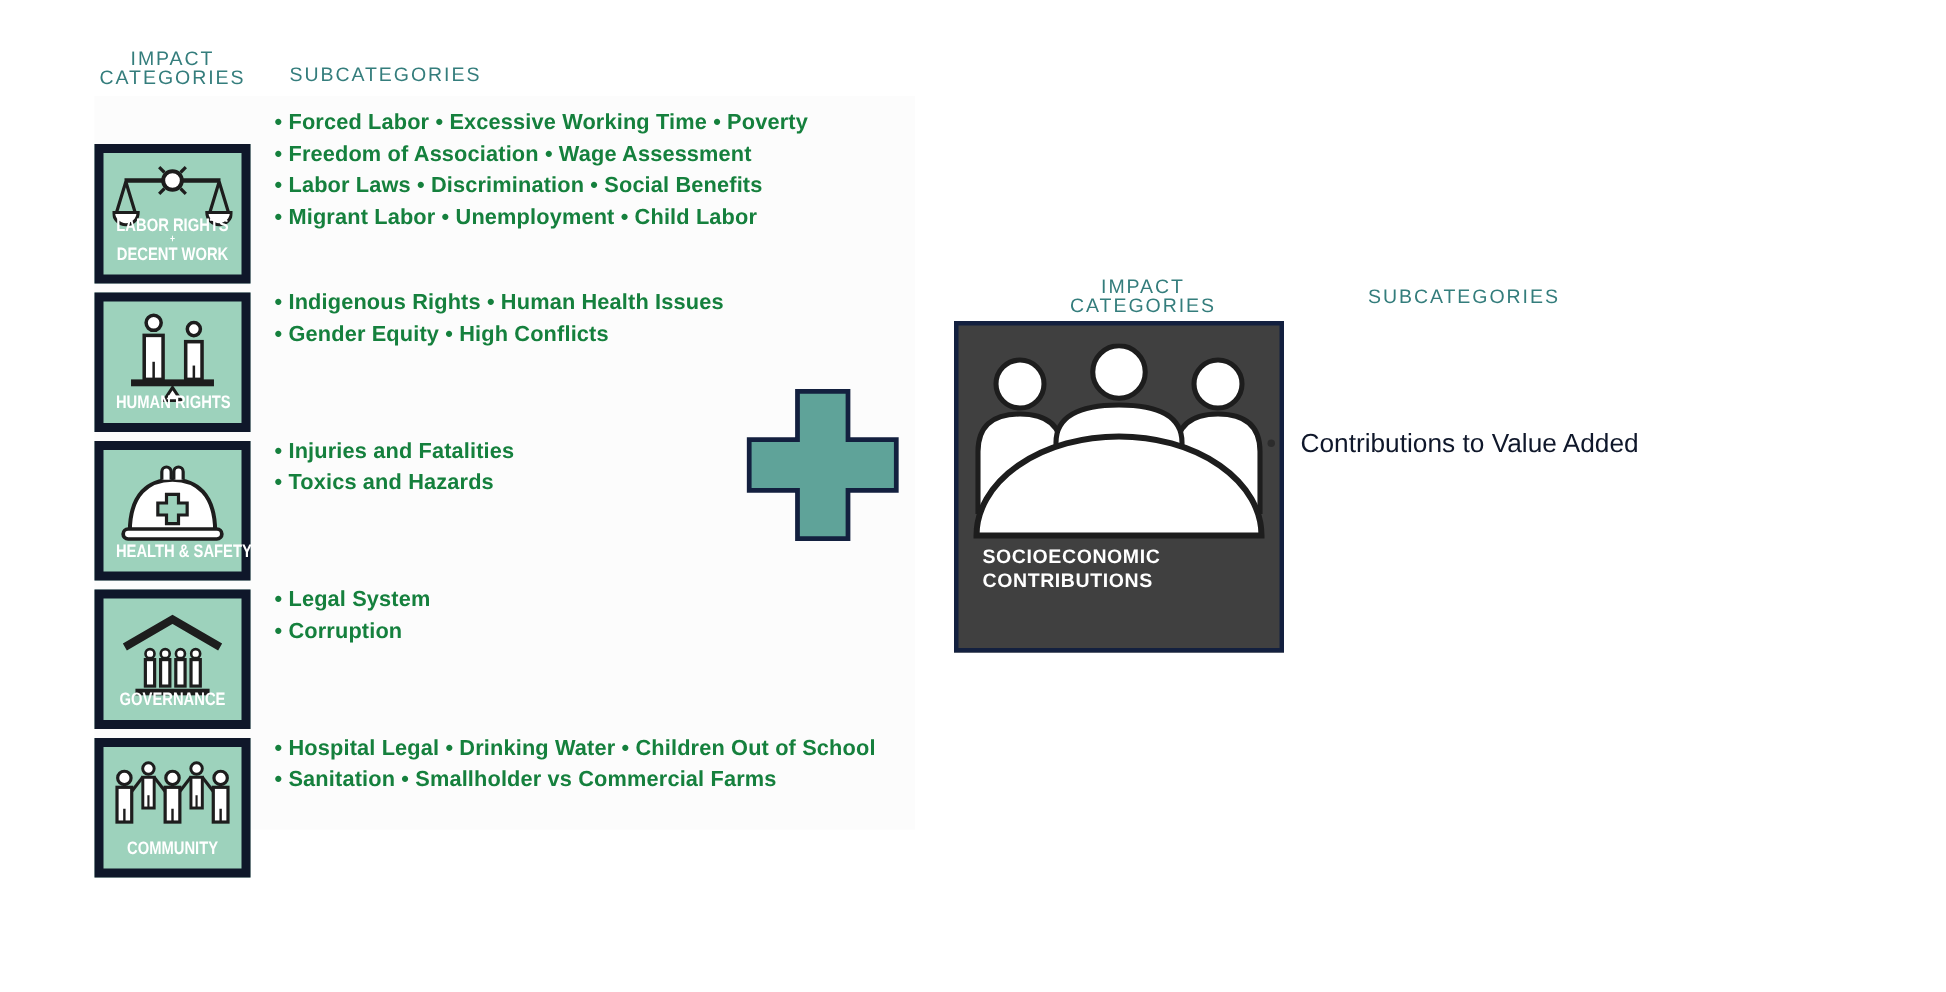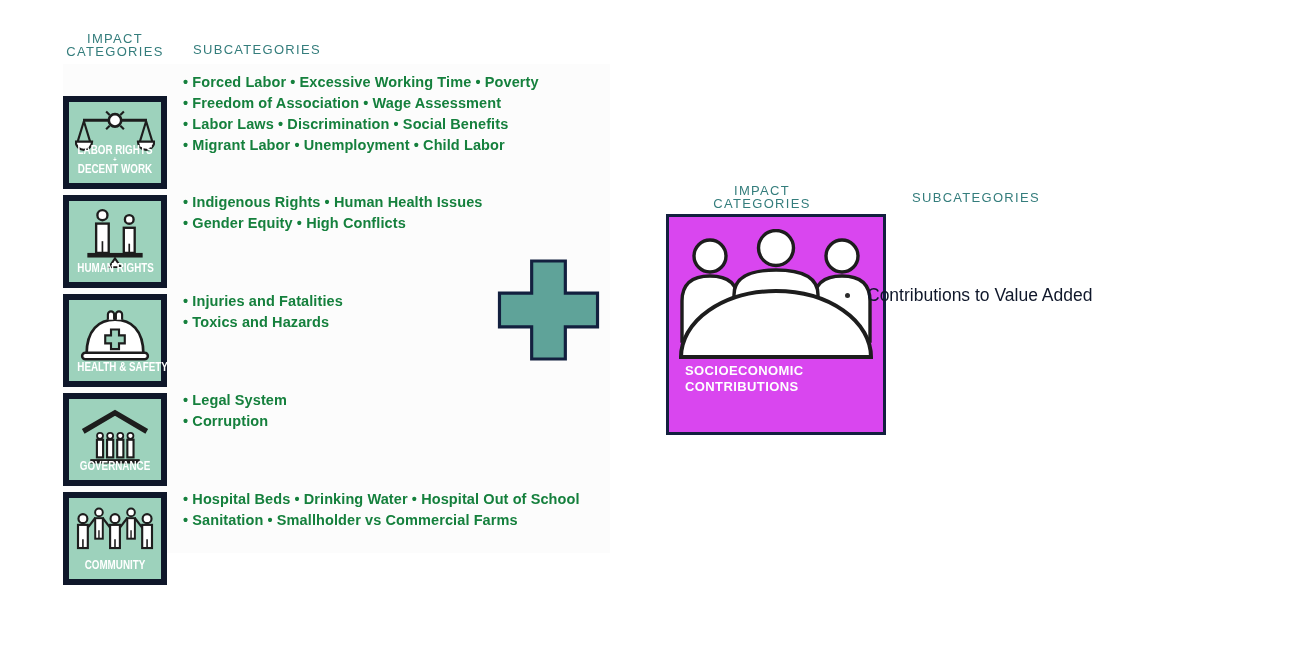--- a/index.html
+++ b/index.html
@@ -25,22 +25,22 @@
               transform-origin:50% 50%;white-space:nowrap;}
   .ibox-label .plus-sep{font-size:7px;line-height:6px;}
   .subtext{position:absolute;left:120px;top:50%;transform:translateY(-50%);}
   .subline{font-size:14.5px;line-height:21px;font-weight:600;color:#15803d;
            letter-spacing:0.1px;white-space:nowrap;}
 
   
   .plus-wrap{position:absolute;left:497px;top:258px;width:103px;height:104px;}
 
   
-  .big-box{position:absolute;left:636px;top:214px;width:220px;height:221px;background:#d946ef;
-           border:3px solid #13203f;box-sizing:border-box;margin-left:30px;}
+  .big-box{position:absolute;left:636px;top:214px;width:220px;height:221px;background:#404040;
+           border:3px solid #13203f;box-sizing:border-box;}
   .big-box svg{position:absolute;left:5px;top:12px;}
   .big-label{position:absolute;left:16px;top:146px;color:#ffffff;font-weight:bold;
              font-size:13px;line-height:15.5px;letter-spacing:0.4px;}
 
   
   .r-subcats{position:absolute;left:845px;top:284px;}
   .r-subline{position:relative;padding-left:22px;font-size:17.5px;line-height:22px;
              font-weight:500;color:#0f172a;white-space:nowrap;}
   .dot{position:absolute;left:0;top:9px;width:5px;height:5px;border-radius:50%;background:#2c2c2c;}
 
@@ -167,21 +167,21 @@
         <circle class="wf" cx="64" cy="9" r="4.3" stroke-width="2.2"></circle>
         <rect class="wf" x="59.8" y="15.5" width="8.5" height="23" stroke-width="2.2"></rect>
         <line class="st" x1="64" y1="29" x2="64" y2="38" stroke-width="1.6"></line>
         <circle class="wf" cx="82" cy="16" r="5" stroke-width="2.4"></circle>
         <rect class="wf" x="76.5" y="23" width="11" height="26" stroke-width="2.4"></rect>
         <line class="st" x1="82" y1="39" x2="82" y2="49" stroke-width="1.8"></line>
       </svg>
       <div class="ibox-label">COMMUNITY</div>
     </div>
     <div class="subtext">
-      <div class="subline">• Hospital Beds • Drinking Water • Hospital Out of School</div>
+      <div class="subline">• Hospital Legal • Drinking Water • Children Out of School</div>
       <div class="subline">• Sanitation • Smallholder vs Commercial Farms</div>
     </div>
   </div>
 
   <div class="plus-wrap">
     <svg width="103" height="104" viewBox="0 0 104 104">
       <path d="M35,2.5 H69 V35 H101.5 V69 H69 V101.5 H35 V69 H2.5 V35 H35 Z" fill="#5fa399" stroke="#13203f" stroke-width="3.2"></path>
     </svg>
   </div>
 

